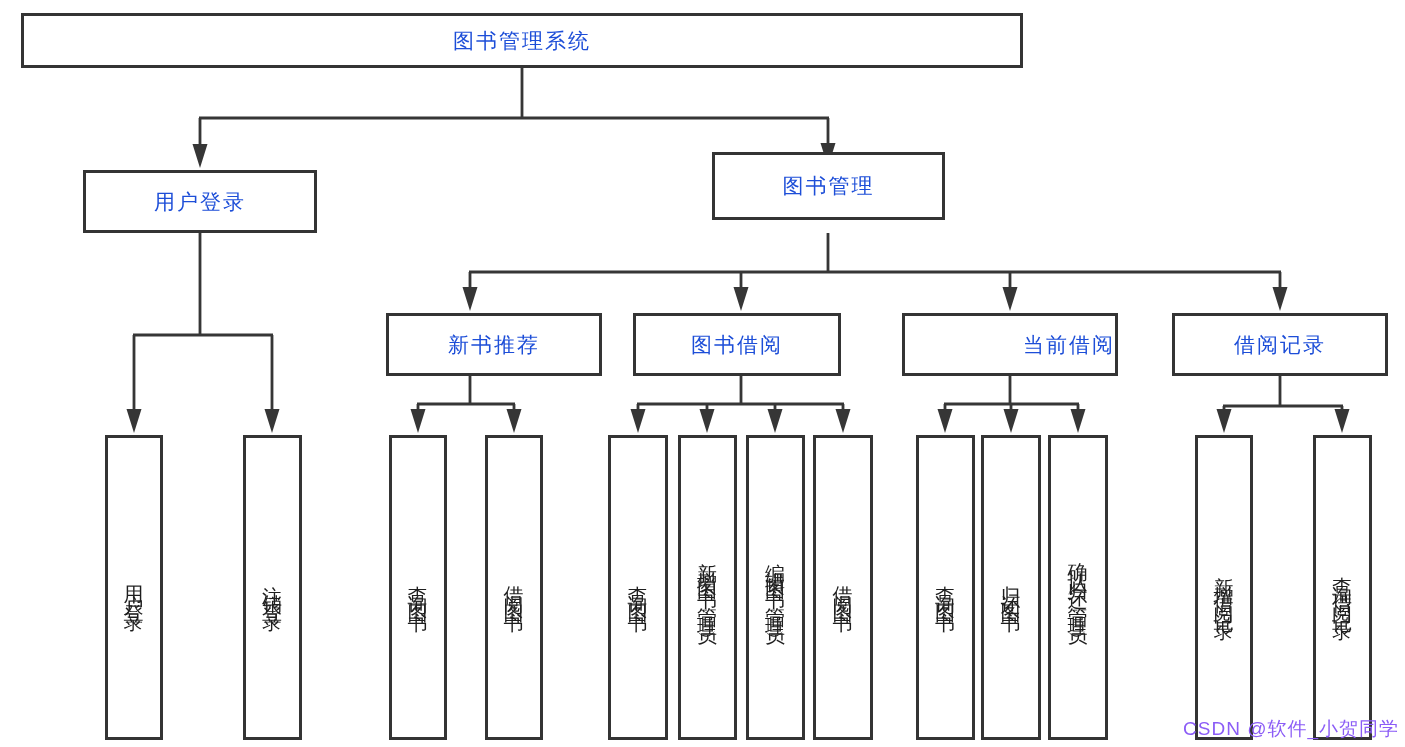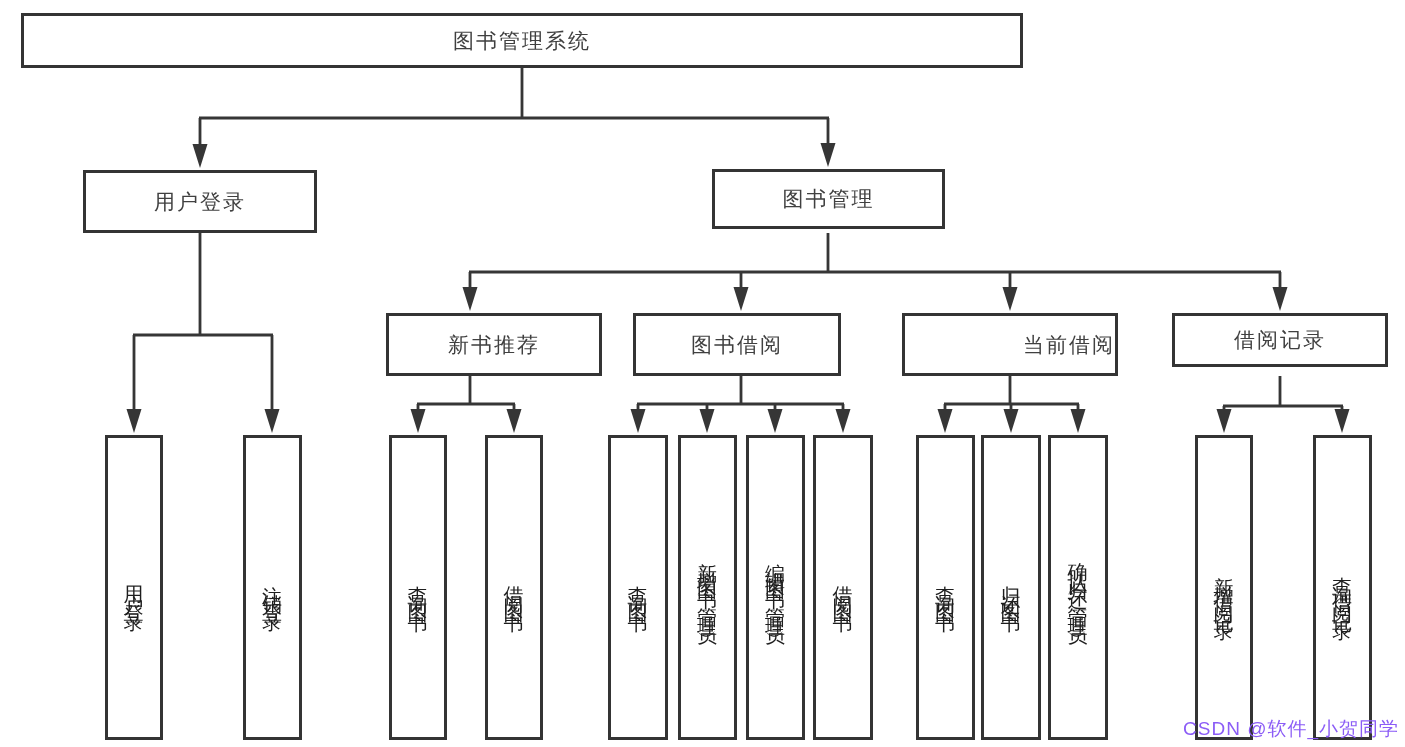--- a/index.html
+++ b/index.html
@@ -17,21 +17,21 @@
     background:#ffffff;
     display:flex;
     align-items:center;
     justify-content:center;
     color:#1e1e1e;
   }
   .hlabel{
     font-size:21px;
     letter-spacing:2px;
     white-space:nowrap;
-    color:#404040;
+    color:#1d4ed8;
   }
   .leaf .vlabel{
     writing-mode:vertical-rl;
     text-orientation:mixed;
     font-size:20px;
     letter-spacing:9px;
     line-height:1;
     color:#1e1e1e;
   }
   #connectors{
@@ -105,34 +105,34 @@
     </g>
   </svg>
 
   <div class="node" style="left:21px;top:13px;width:1002px;height:55px;">
     <span class="hlabel">图书管理系统</span>
   </div>
 
   <div class="node" style="left:83px;top:170px;width:234px;height:63px;">
     <span class="hlabel">用户登录</span>
   </div>
-  <div class="node" style="left:712px;top:169px;width:233px;height:60px;">
+  <div class="node" style="left:712px;top:152px;width:233px;height:68px;">
     <span class="hlabel">图书管理</span>
   </div>
 
   <div class="node" style="left:362px;top:313px;width:216px;height:63px;margin-left:24px;">
     <span class="hlabel">新书推荐</span>
   </div>
   <div class="node" style="left:633px;top:313px;width:208px;height:63px;">
     <span class="hlabel">图书借阅</span>
   </div>
   <div class="node" style="left:902px;top:313px;width:216px;height:63px;justify-content:flex-end;">
     <span class="hlabel">当前借阅</span>
   </div>
-  <div class="node" style="left:1172px;top:313px;width:216px;height:54px;">
+  <div class="node" style="left:1172px;top:313px;width:216px;height:63px;">
     <span class="hlabel">借阅记录</span>
   </div>
 
   <div class="node leaf" style="left:105px;top:435px;width:58px;height:305px;">
     <span class="vlabel">用户登录</span>
   </div>
   <div class="node leaf" style="left:243px;top:435px;width:59px;height:305px;">
     <span class="vlabel">注销登录</span>
   </div>
 

